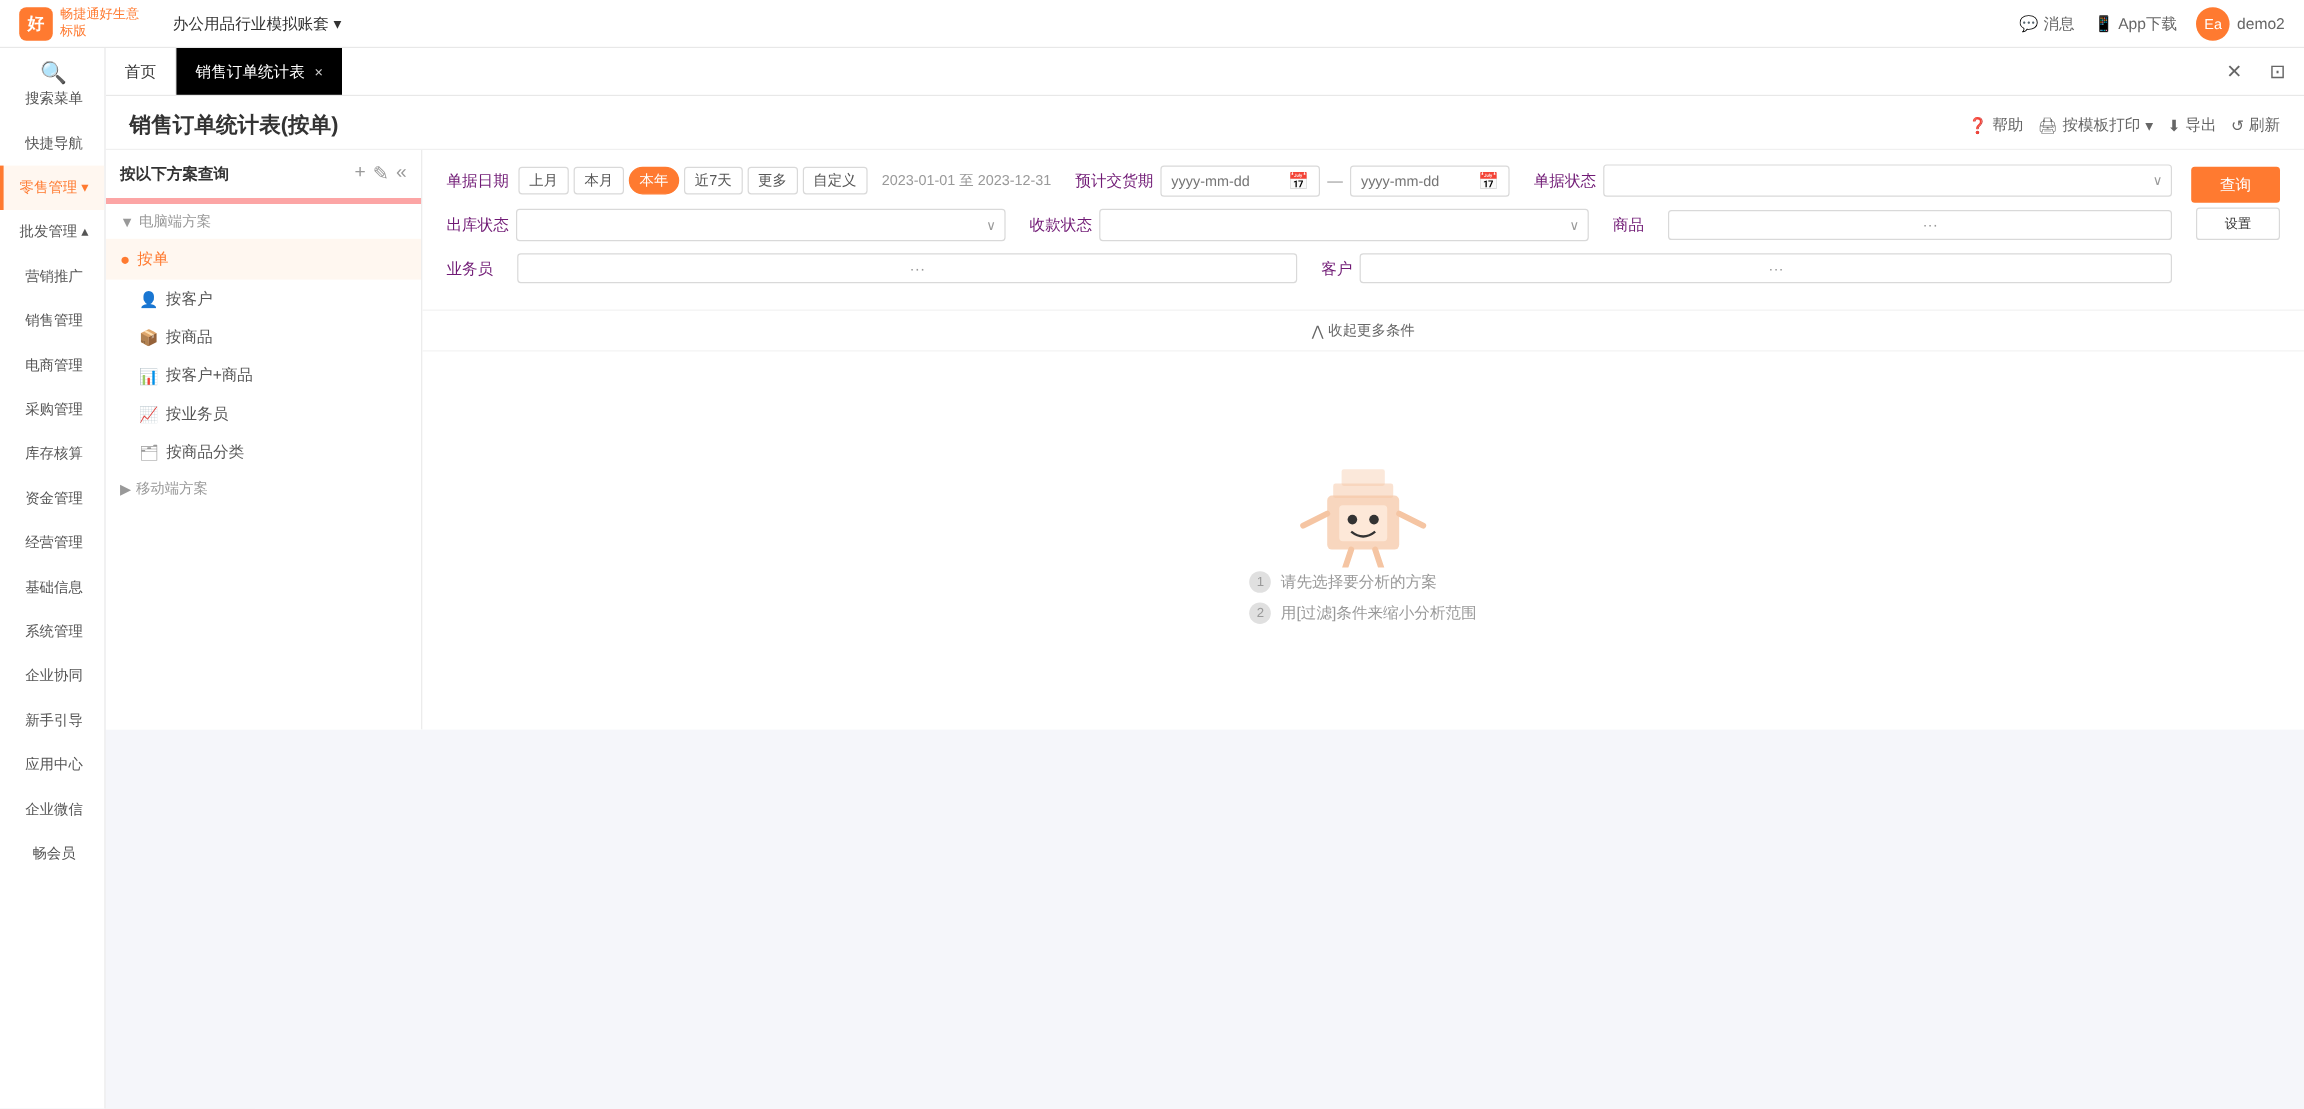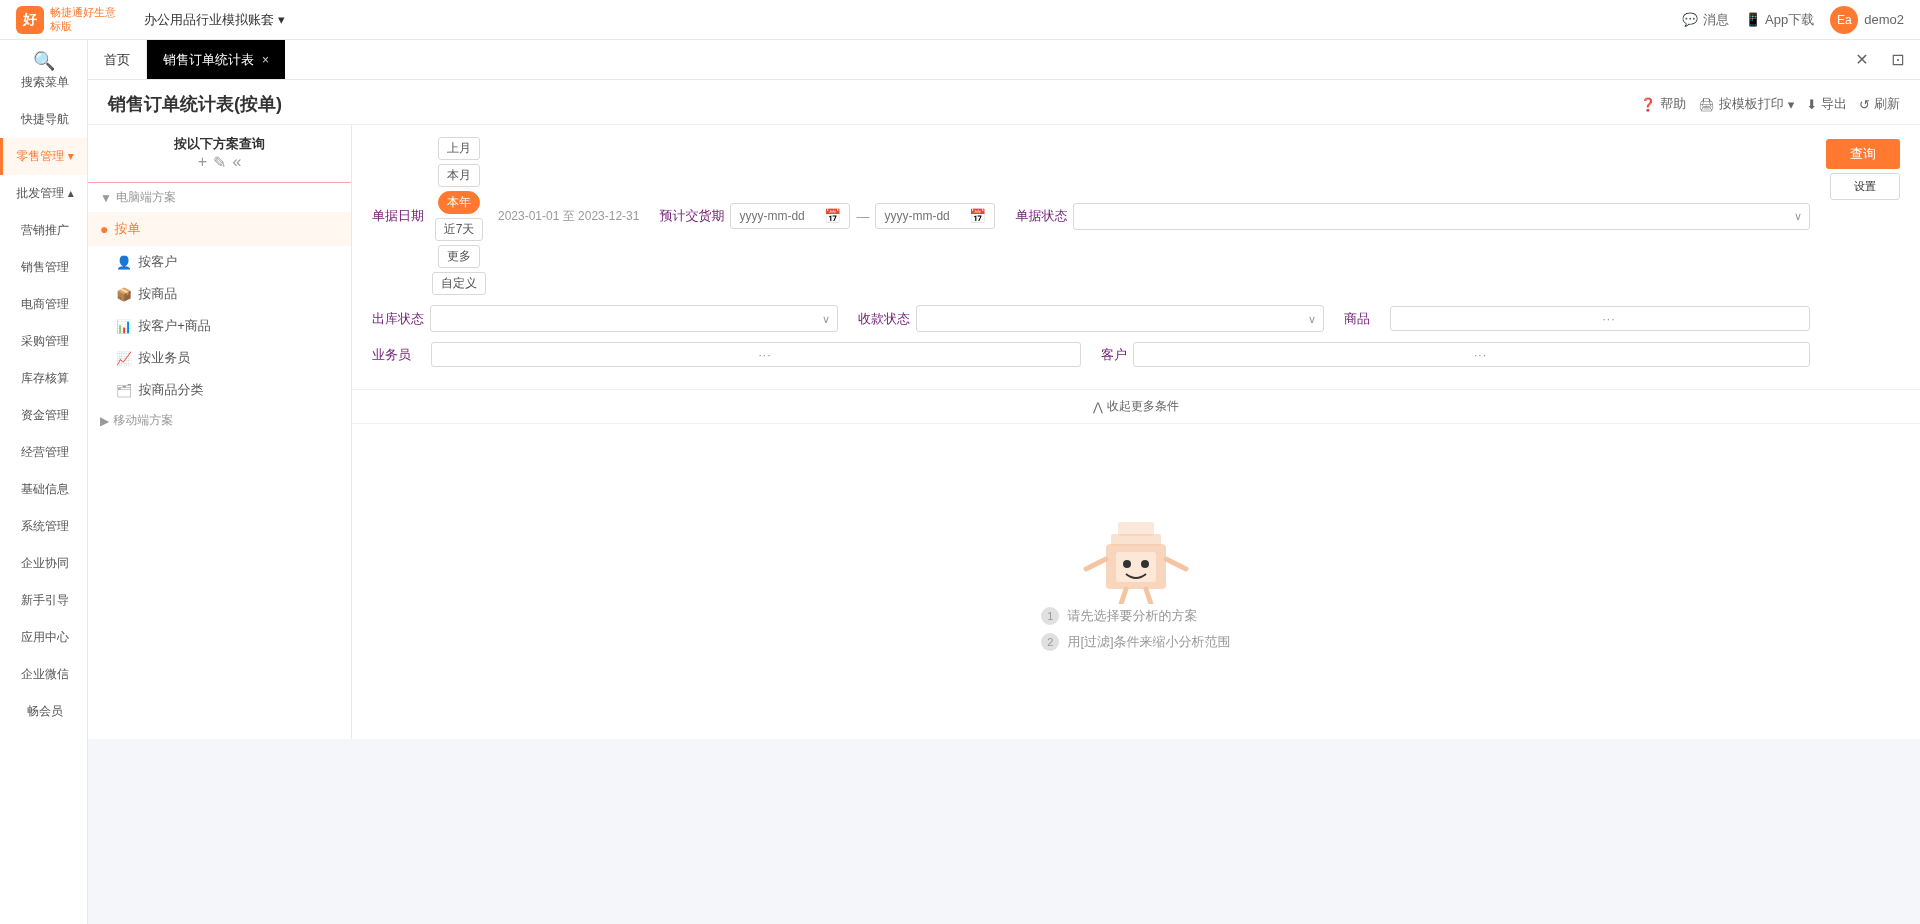--- a/index.html
+++ b/index.html
@@ -41,39 +41,39 @@
     .page-inner { background: #fff; margin: 0; }
 
     
     .page-header { display: flex; align-items: center; justify-content: space-between; padding: 12px 20px 8px; background: #fff; border-bottom: 1px solid #f0f0f0; }
     .page-title { font-size: 18px; font-weight: bold; color: #333; }
     .page-actions { display: flex; align-items: center; gap: 12px; }
     .page-actions .action-link { display: flex; align-items: center; gap: 4px; color: #666; font-size: 13px; cursor: pointer; }
 
     
     .filter-section { background: #fff; padding: 12px 20px; border-bottom: 1px solid #f0f0f0; }
-    .date-btns { display: flex; align-items: center; gap: 4px; flex-direction: column; }
+    .date-btns { display: flex; align-items: center; gap: 4px; }
     .date-btn { padding: 2px 8px; border: 1px solid #d9d9d9; border-radius: 3px; cursor: pointer; font-size: 12px; color: #555; background: #fff; }
     .date-btn.active { background: #ff7a30; color: white; border-color: #ff7a30; border-radius: 12px; }
     .date-range-text { font-size: 12px; color: #999; margin-left: 4px; }
     .date-separator { color: #999; }
 
     
     .collapse-bar { text-align: center; padding: 8px; background: #fff; border-bottom: 1px solid #f0f0f0; }
     .collapse-btn { color: #666; font-size: 12px; cursor: pointer; display: inline-flex; align-items: center; gap: 4px; }
 
     
     .empty-state { display: flex; flex-direction: column; align-items: center; justify-content: center; padding: 80px 20px; background: #fff; }
     .empty-tips { text-align: left; }
     .empty-tip { display: flex; align-items: flex-start; gap: 8px; margin-bottom: 8px; font-size: 13px; color: #999; }
     .tip-num { width: 18px; height: 18px; border-radius: 50%; background: #e0e0e0; color: #999; display: flex; align-items: center; justify-content: center; font-size: 11px; flex-shrink: 0; }
 
     
     .left-panel { width: 264px; background: #fff; border-right: 1px solid #e8e8e8; flex-shrink: 0; overflow-y: auto; }
-    .left-panel-header { display: flex; align-items: center; padding: 10px 12px; border-bottom: 1px solid #fca5a5; flex-direction: column; }
+    .left-panel-header { display: flex; align-items: center; justify-content: space-between; padding: 10px 12px; border-bottom: 5px solid #fca5a5; }
     .left-panel-title { font-size: 13px; color: #333; font-weight: bold; }
     .left-panel-tools { display: flex; gap: 6px; color: #999; }
     .tool-btn { cursor: pointer; font-size: 16px; color: #999; }
     .tree-item { padding: 8px 12px; cursor: pointer; display: flex; align-items: center; gap: 6px; font-size: 13px; color: #333; }
     .tree-item.active { color: #ff7a30; background: #fff7f0; }
     .tree-item .item-icon { font-size: 14px; }
     .tree-category { padding: 6px 12px; font-size: 12px; color: #999; display: flex; align-items: center; gap: 4px; }
     .tree-sub-item { padding: 7px 12px 7px 28px; cursor: pointer; display: flex; align-items: center; gap: 6px; font-size: 13px; color: #555; }
 
     
@@ -83,21 +83,21 @@
     
     .query-btn { background: #ff7a30; color: white; border: none; padding: 6px 24px; border-radius: 3px; cursor: pointer; font-size: 13px; }
     .reset-btn { background: #fff; color: #333; border: 1px solid #d9d9d9; padding: 5px 16px; border-radius: 3px; cursor: pointer; font-size: 11px; margin-left: 4px; }
 
     
     .filter-row2 { display: flex; align-items: center; gap: 20px; margin-bottom: 10px; }
     .f-label { font-size: 13px; color: #701a75; white-space: nowrap; }
     .f-select { width: 100%; border: 1px solid #d9d9d9; border-radius: 3px; padding: 5px 28px 5px 8px; font-size: 13px; background: #fff; appearance: none; cursor: pointer; color: #333; }
     .f-select-wrap { position: relative; flex: 1; }
     .f-select-wrap::after { content: '∨'; position: absolute; right: 8px; top: 50%; transform: translateY(-50%); color: #999; pointer-events: none; font-size: 11px; }
-    .date-picker-box { display: flex; align-items: center; border: 1px solid #d9d9d9; border-radius: 3px; padding: 4px 8px; background: #fff; gap: 4px; width: 120px; }
+    .date-picker-box { display: flex; align-items: center; border: 1px solid #d9d9d9; border-radius: 3px; padding: 4px 8px; background: #fff; gap: 4px; width: 133px; }
     .date-picker-box input { border: none; outline: none; font-size: 12px; width: 100%; color: #999; }
     .cal-icon { color: #ff7a30; font-size: 14px; }
 
     .status-wrap { flex: 1; position: relative; }
     .status-select2 { width: 100%; border: 1px solid #d9d9d9; border-radius: 3px; padding: 5px 28px 5px 8px; font-size: 13px; background: #fff; appearance: none; cursor: pointer; color: #999; }
     .status-wrap::after { content: '∨'; position: absolute; right: 8px; top: 50%; transform: translateY(-50%); color: #999; pointer-events: none; font-size: 11px; }
 
     .goods-field { display: flex; align-items: center; gap: 4px; flex: 1; border: 1px solid #d9d9d9; border-radius: 3px; padding: 4px 8px; background: #fff; }
     .goods-field span { color: #999; font-size: 13px; flex: 1; }
     .goods-dots { color: #ff7a30; cursor: pointer; }

